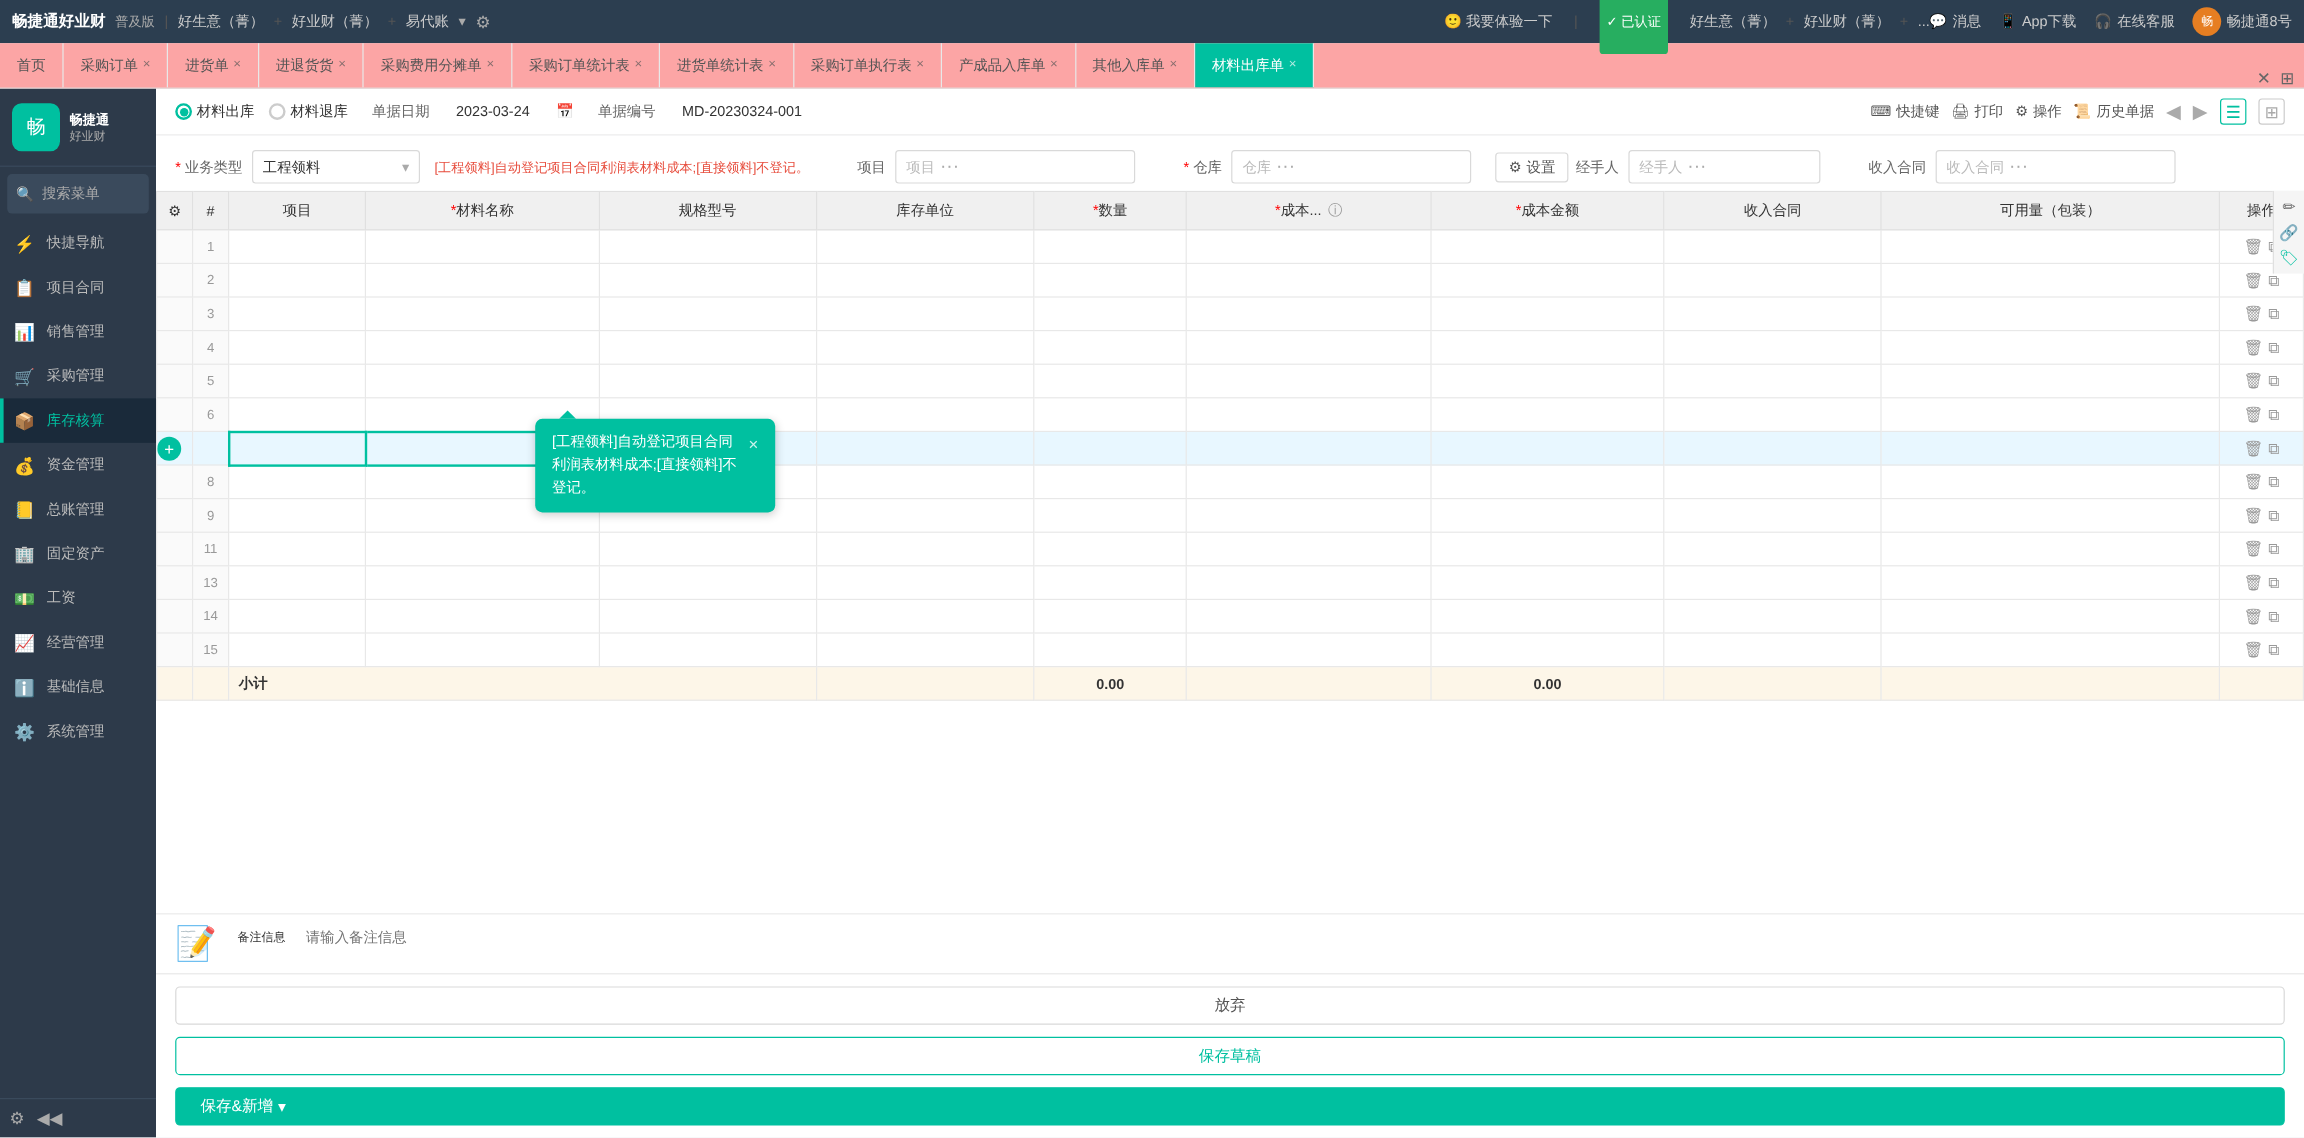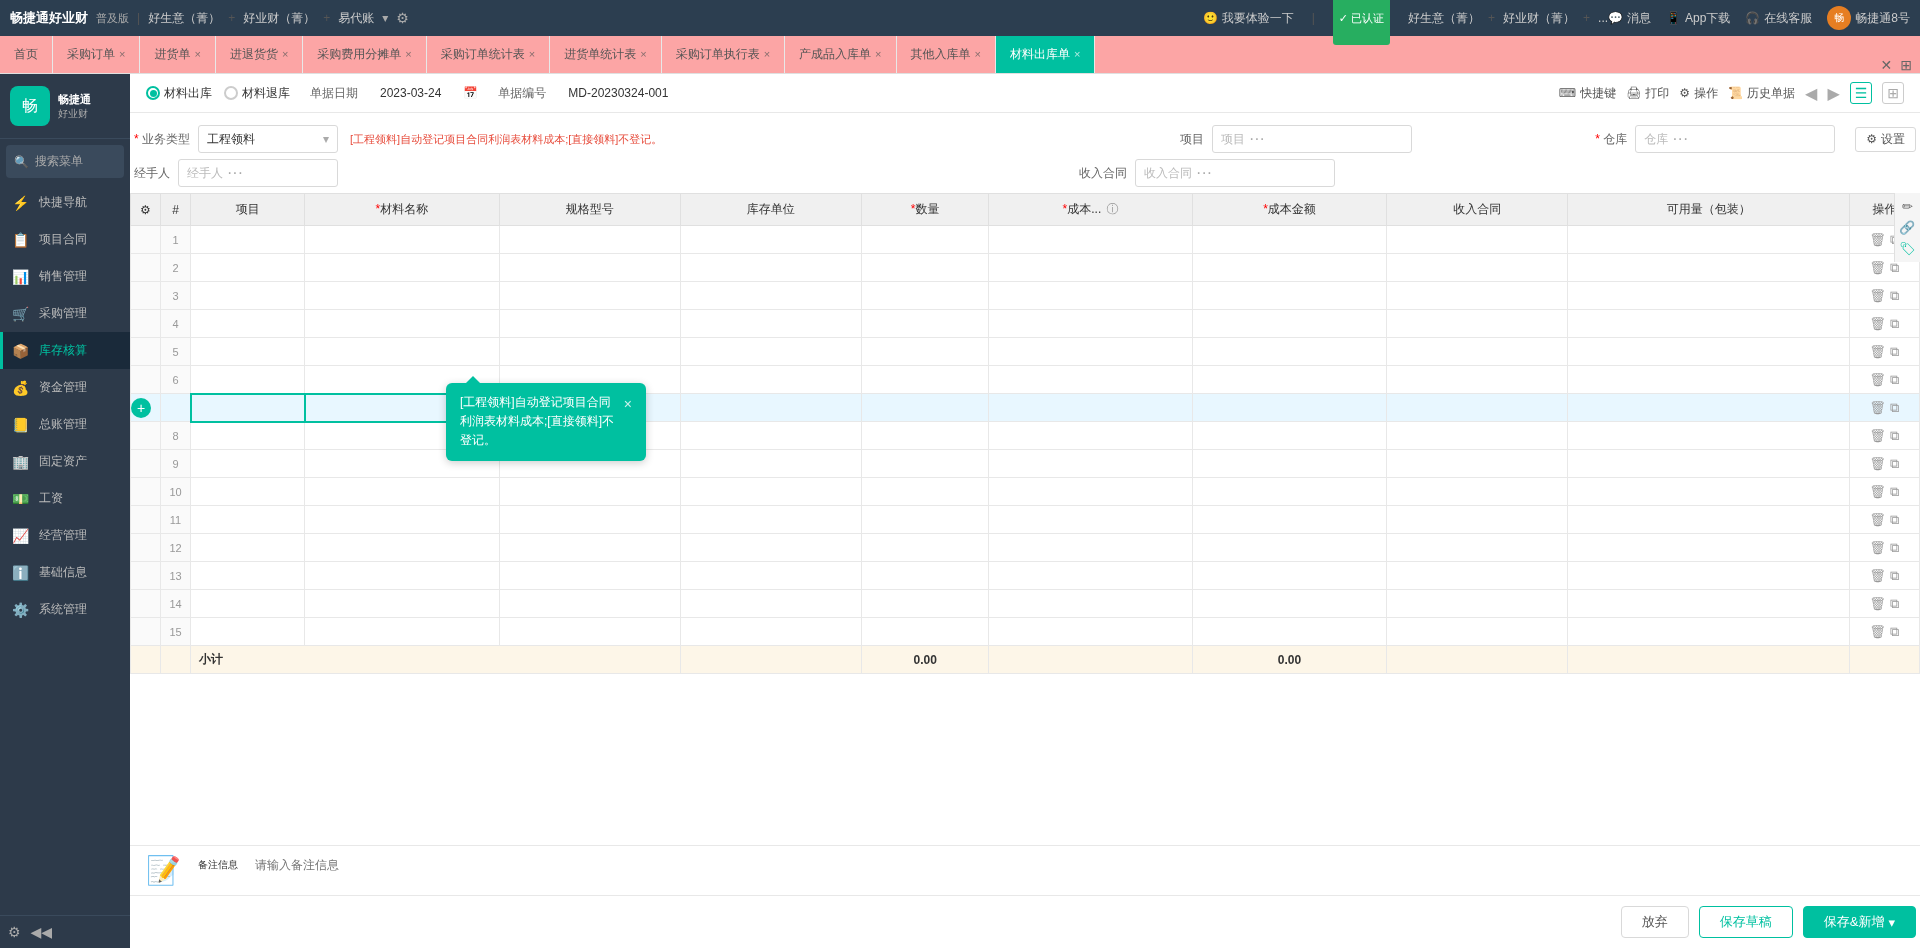--- a/index.html
+++ b/index.html
@@ -105,23 +105,23 @@
     .radio-circle.checked { border-color: #00c0a0; }
     .radio-circle.checked::after { content: ''; width: 7px; height: 7px; border-radius: 50%; background: #00c0a0; }
     .field-group { display: flex; align-items: center; gap: 22px; color: #333; font-size: 12px; }
     .field-label { color: #666; }
     .field-value { color: #333; font-weight: 500; }
     .subheader-actions { display: flex; align-items: center; gap: 10px; margin-left: auto; }
     .action-btn { display: flex; align-items: center; gap: 4px; color: #555; cursor: pointer; font-size: 12px; }
 
     
     .form-fields {
-      padding: 12px 4px 6px;
-      display: flex;
-      flex-direction: column;
+      padding: 12px 16px 6px;
+      display: flex;
+      flex-direction: row;
       gap: 6px;
       background: #fff;
     }
     .form-row { display: flex; align-items: center; gap: 20px; }
     .form-field { display: flex; align-items: center; gap: 8px; }
     .form-field-label { color: #666; font-size: 12px; white-space: nowrap; }
     .form-field-label.required::before { content: '* '; color: red; }
     .form-input {
       border: 1px solid #d9d9d9;
       border-radius: 3px;
@@ -181,26 +181,27 @@
       border-top: 1px solid #e8e8e8;
       display: flex;
       align-items: flex-start;
       gap: 12px;
     }
     .notes-icon { color: #00c0a0; font-size: 28px; }
     .notes-input { flex: 1; border: none; outline: none; font-size: 12px; color: #bbb; padding: 4px 0; }
 
     
     .bottom-bar {
-      padding: 10px 4px;
+      padding: 10px 16px;
       background: #fff;
       border-top: 1px solid #e8e8e8;
       display: flex;
       justify-content: flex-end;
       gap: 10px;
+      flex-direction: column;
     }
     .btn { padding: 6px 20px; border-radius: 4px; font-size: 13px; cursor: pointer; border: 1px solid #d9d9d9; }
     .btn-default { background: #fff; color: #555; }
     .btn-outline { background: #fff; color: #00c0a0; border-color: #00c0a0; }
     .btn-primary { background: #00c0a0; color: #fff; border-color: #00c0a0; display: flex; align-items: center; gap: 4px; }
 
     
     .tooltip-popup {
       position: absolute;
       background: #00c0a0;
@@ -669,59 +670,21 @@
               <td></td>
             <td>
                 <div class="op-icons">
                   <span class="op-icon">🗑</span>
                   <span class="op-icon">⧉</span>
                 </div>
               </td>
           </tr>
           <tr>
             <td class="row-num"></td>
-            <td class="row-num">10</td>
-            <td></td>
-              <td></td>
-              <td></td>
-              <td></td>
-              <td></td>
-              <td></td>
-              <td></td>
-              <td></td>
-              <td></td>
-            <td>
-                <div class="op-icons">
-                  <span class="op-icon">🗑</span>
-                  <span class="op-icon">⧉</span>
-                </div>
-              </td>
-          </tr>
-          <tr>
-            <td class="row-num"></td>
             <td class="row-num">11</td>
-            <td></td>
-              <td></td>
-              <td></td>
-              <td></td>
-              <td></td>
-              <td></td>
-              <td></td>
-              <td></td>
-              <td></td>
-            <td>
-                <div class="op-icons">
-                  <span class="op-icon">🗑</span>
-                  <span class="op-icon">⧉</span>
-                </div>
-              </td>
-          </tr>
-          <tr>
-            <td class="row-num"></td>
-            <td class="row-num">12</td>
             <td></td>
               <td></td>
               <td></td>
               <td></td>
               <td></td>
               <td></td>
               <td></td>
               <td></td>
               <td></td>
             <td>

